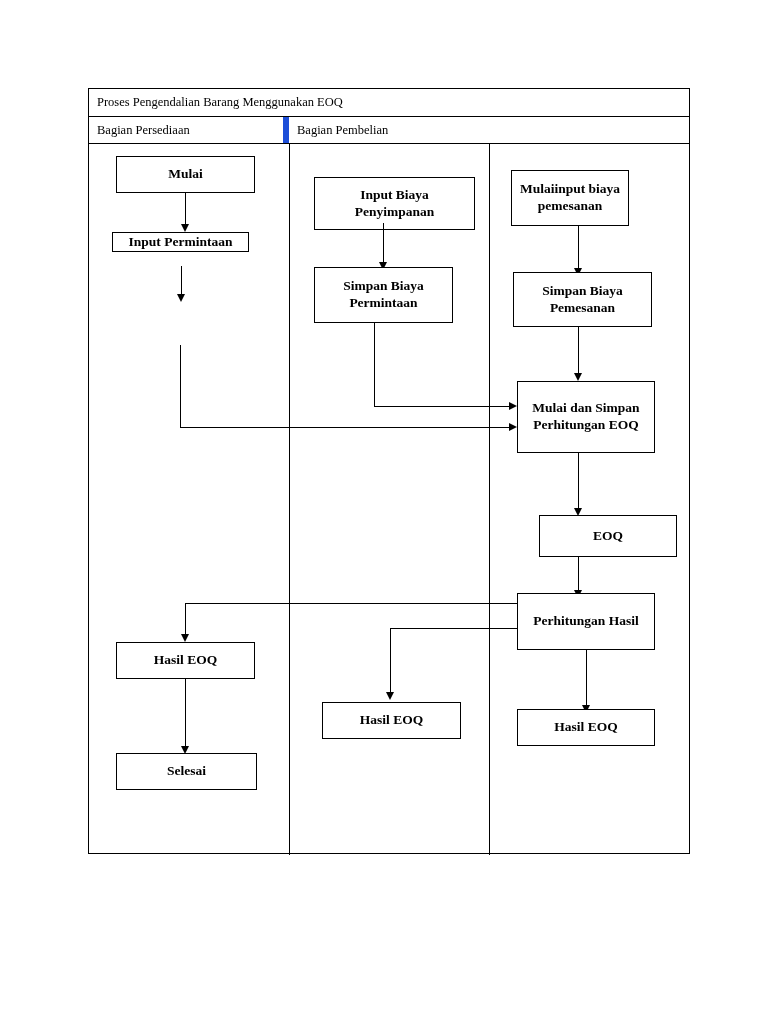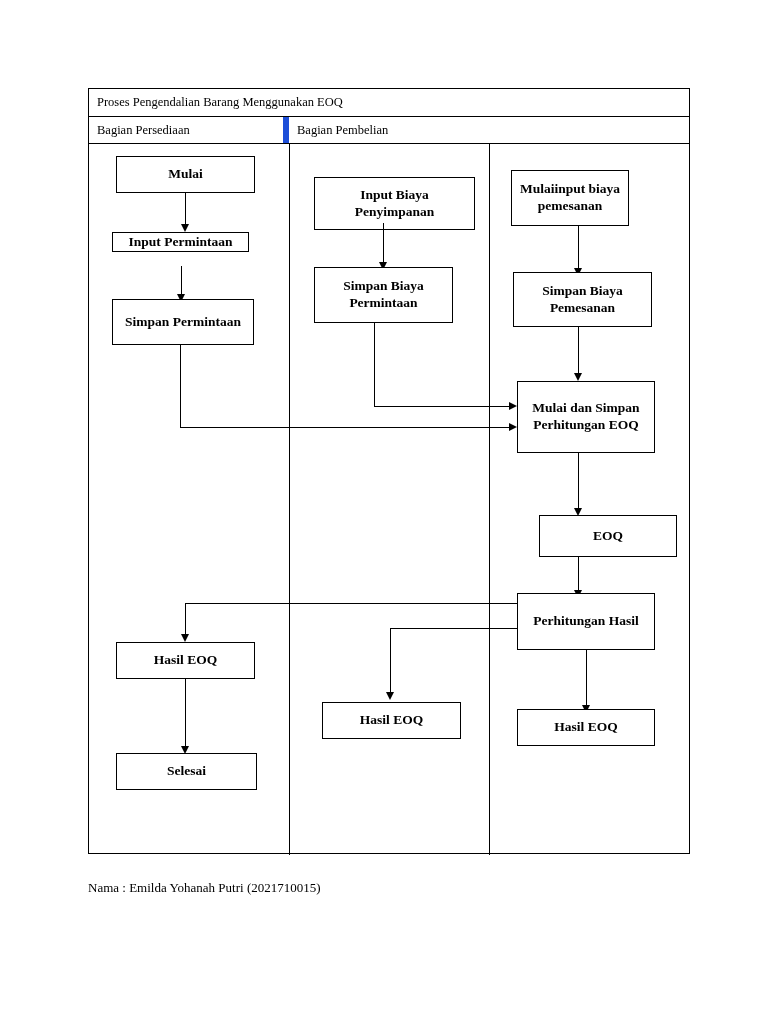--- a/index.html
+++ b/index.html
@@ -159,23 +159,20 @@
   <div class="conn vline" style="left:185px; top:193px; height:32px;"></div>
   <div class="arrow-down" style="left:180.5px; top:224px;"></div>
 
   <div class="node" style="left:112px; top:232px; width:137px; height:20px;">
     <span>Input Permintaan</span>
   </div>
 
   <div class="conn vline" style="left:181px; top:266px; height:29px;"></div>
   <div class="arrow-down" style="left:176.5px; top:294px;"></div>
 
-  <div class="node" style="left:112px; top:299px; width:142px; height:46px;">
-    <span>Simpan Permintaan</span>
-  </div>
 
   <div class="conn vline" style="left:180px; top:345px; height:82px;"></div>
   <div class="conn hline" style="left:180px; top:427px; width:331px;"></div>
   <div class="arrow-right" style="left:509px; top:423px;"></div>
 
   <div class="node" style="left:116px; top:642px; width:139px; height:37px;">
     <span>Hasil EOQ</span>
   </div>
 
   <div class="conn vline" style="left:185px; top:679px; height:69px;"></div>
@@ -244,17 +241,14 @@
   <div class="conn vline" style="left:390px; top:628px; height:65px;"></div>
   <div class="arrow-down" style="left:385.5px; top:692px;"></div>
 
   <div class="conn vline" style="left:586px; top:650px; height:57px;"></div>
   <div class="arrow-down" style="left:581.5px; top:705px;"></div>
 
   <div class="node" style="left:517px; top:709px; width:138px; height:37px;">
     <span>Hasil EOQ</span>
   </div>
 
-  <div class="footer">
-    <span>Nama : Emilda Yohanah Putri (2021710015)</span>
-  </div>
 
 </div>
 
 </body></html>

